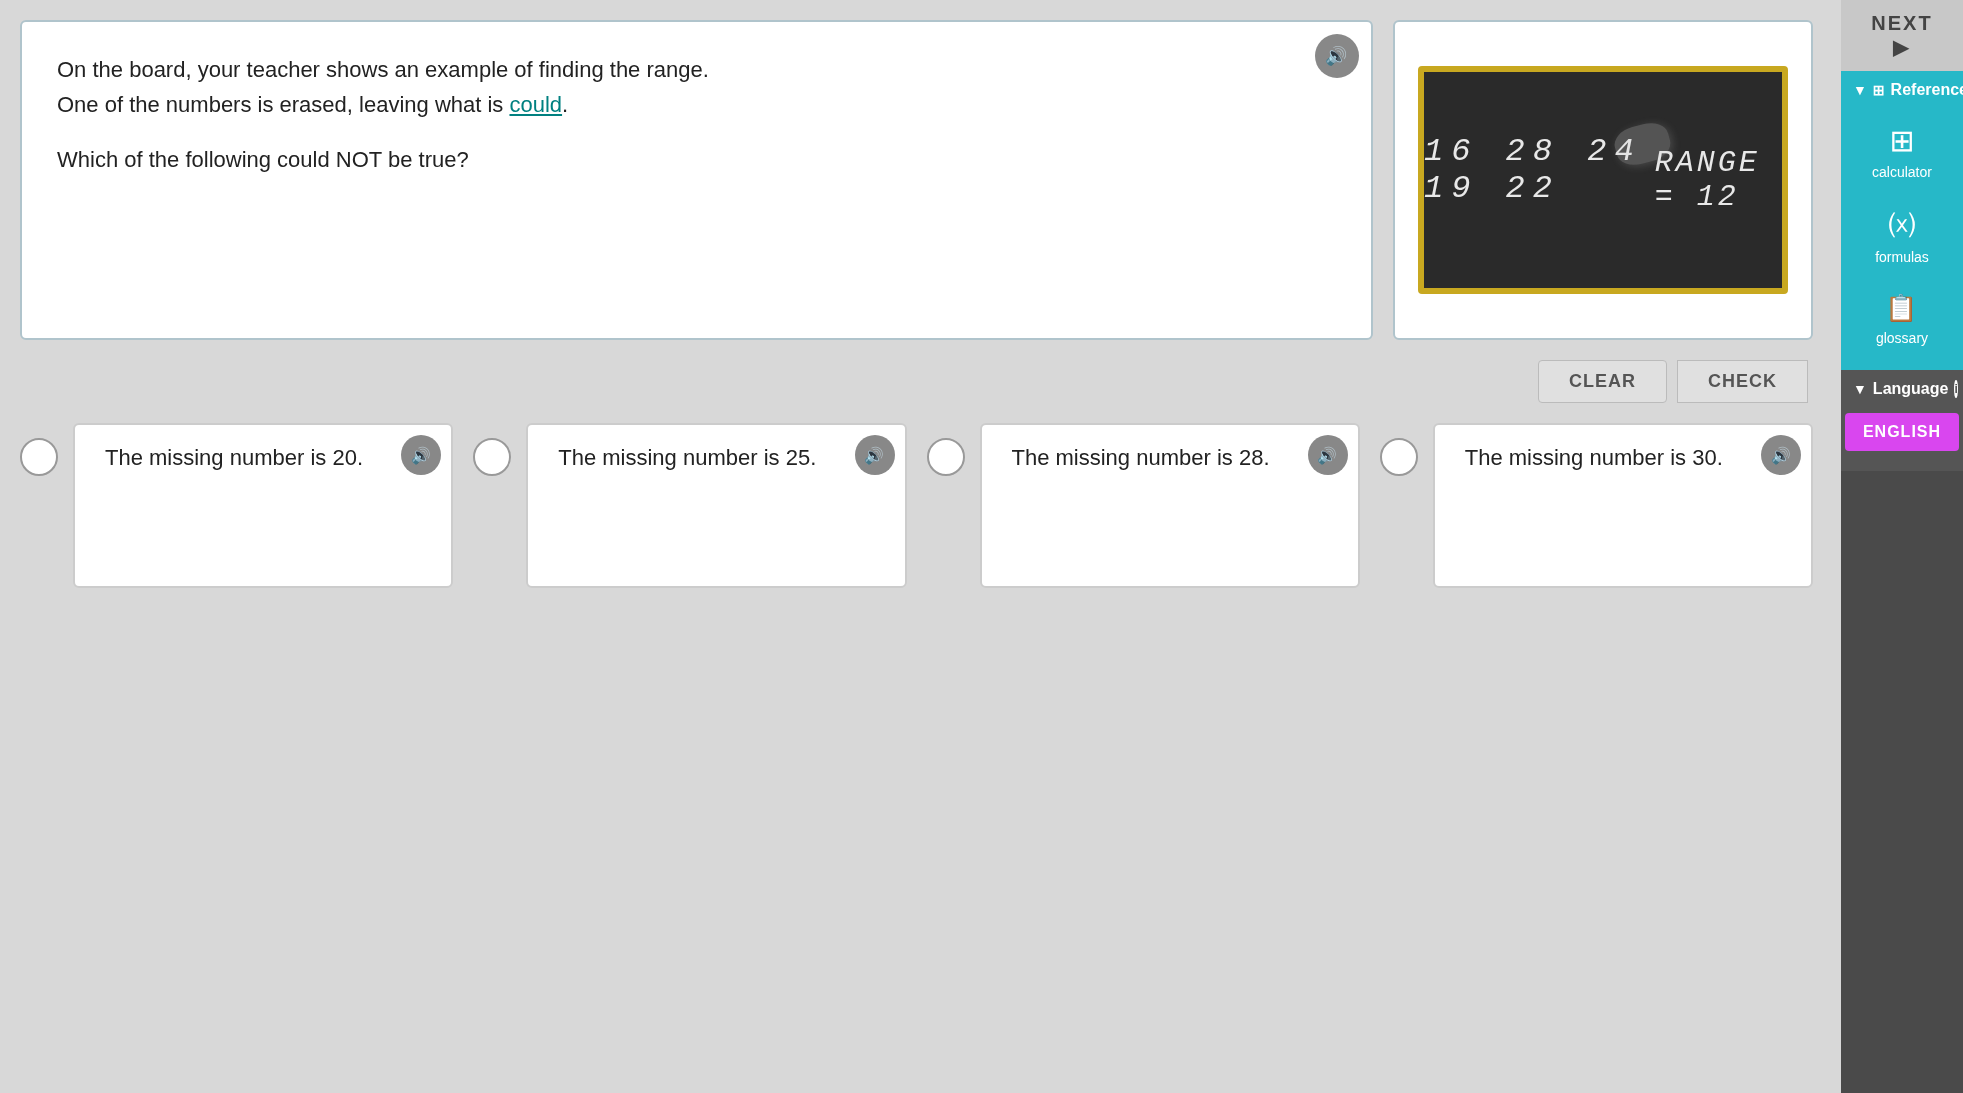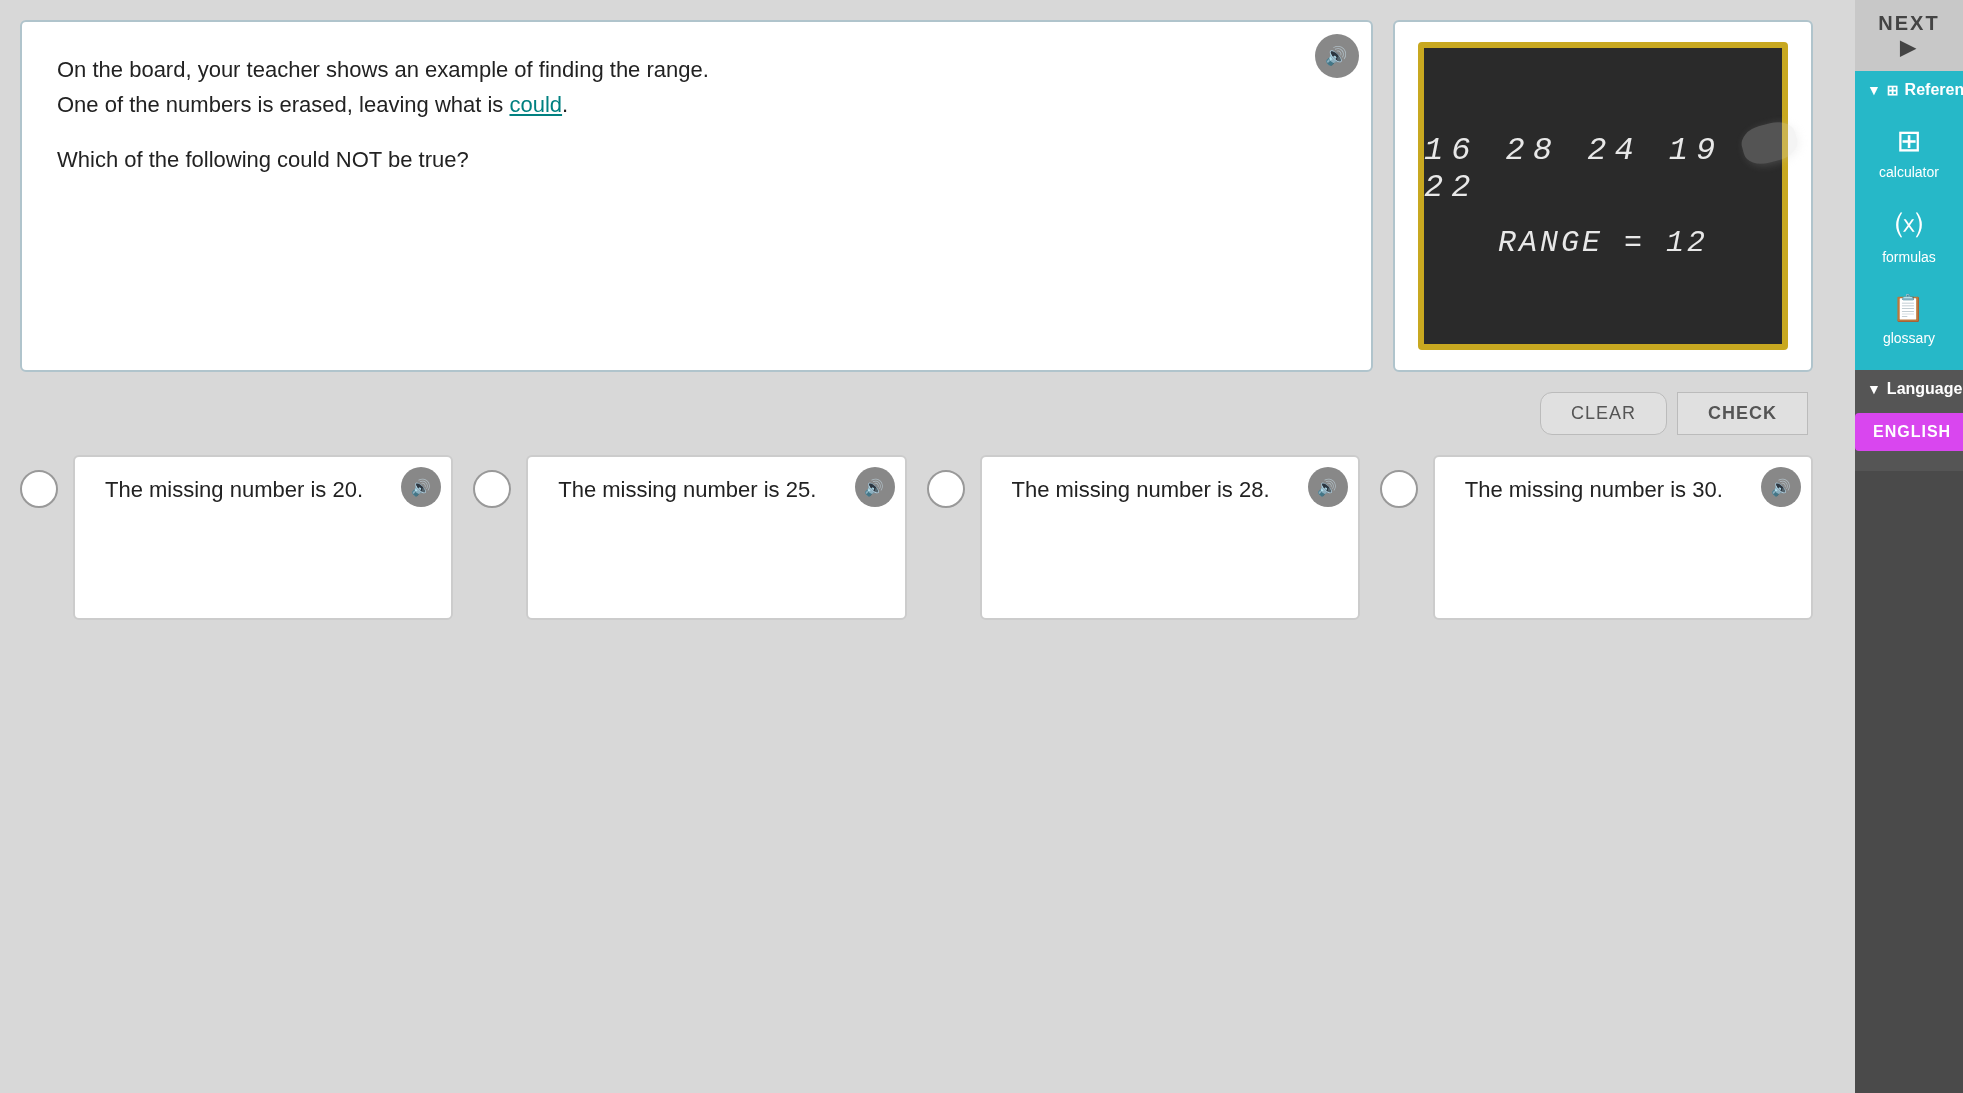--- a/index.html
+++ b/index.html
@@ -66,26 +66,26 @@
       display: flex;
       align-items: center;
       justify-content: center;
       padding: 20px;
       position: relative;
       min-height: 320px;
     }
 
     .blackboard {
       width: 370px;
-      height: 308px;
+      height: 228px;
       background: #2a2a2a;
       border: 6px solid #c8a820;
       border-radius: 4px;
       display: flex;
-      flex-direction: column;
+      flex-direction: row;
       align-items: center;
       justify-content: center;
       position: relative;
     }
 
     .blackboard-numbers {
       color: #e8e8e8;
       font-size: 32px;
       font-style: italic;
       letter-spacing: 8px;
@@ -156,24 +156,24 @@
       display: flex;
       justify-content: flex-end;
       gap: 10px;
       margin-bottom: 20px;
       padding-right: 5px;
     }
 
     .btn-clear {
       background: #e0e0e0;
       border: 1px solid #bbb;
-      border-radius: 12px;
+      border-radius: 4px;
       padding: 10px 30px;
       font-size: 18px;
-      font-weight: normal;
+      font-weight: bold;
       color: #555;
       cursor: pointer;
       letter-spacing: 1px;
     }
 
     .btn-check {
       background: #e0e0e0;
       border: 1px solid #bbb;
       border-radius: 0;
       padding: 10px 30px;
@@ -221,21 +221,21 @@
     .answer-text {
       font-size: 22px;
       color: #222;
     }
 
     
     .right-sidebar {
       position: fixed;
       right: 0;
       top: 0;
-      width: 108px;
+      width: 122px;
       height: 100%;
       background: #4a4a4a;
       display: flex;
       flex-direction: column;
       align-items: center;
     }
 
     
     .next-btn {
       background: #c8c8c8;

